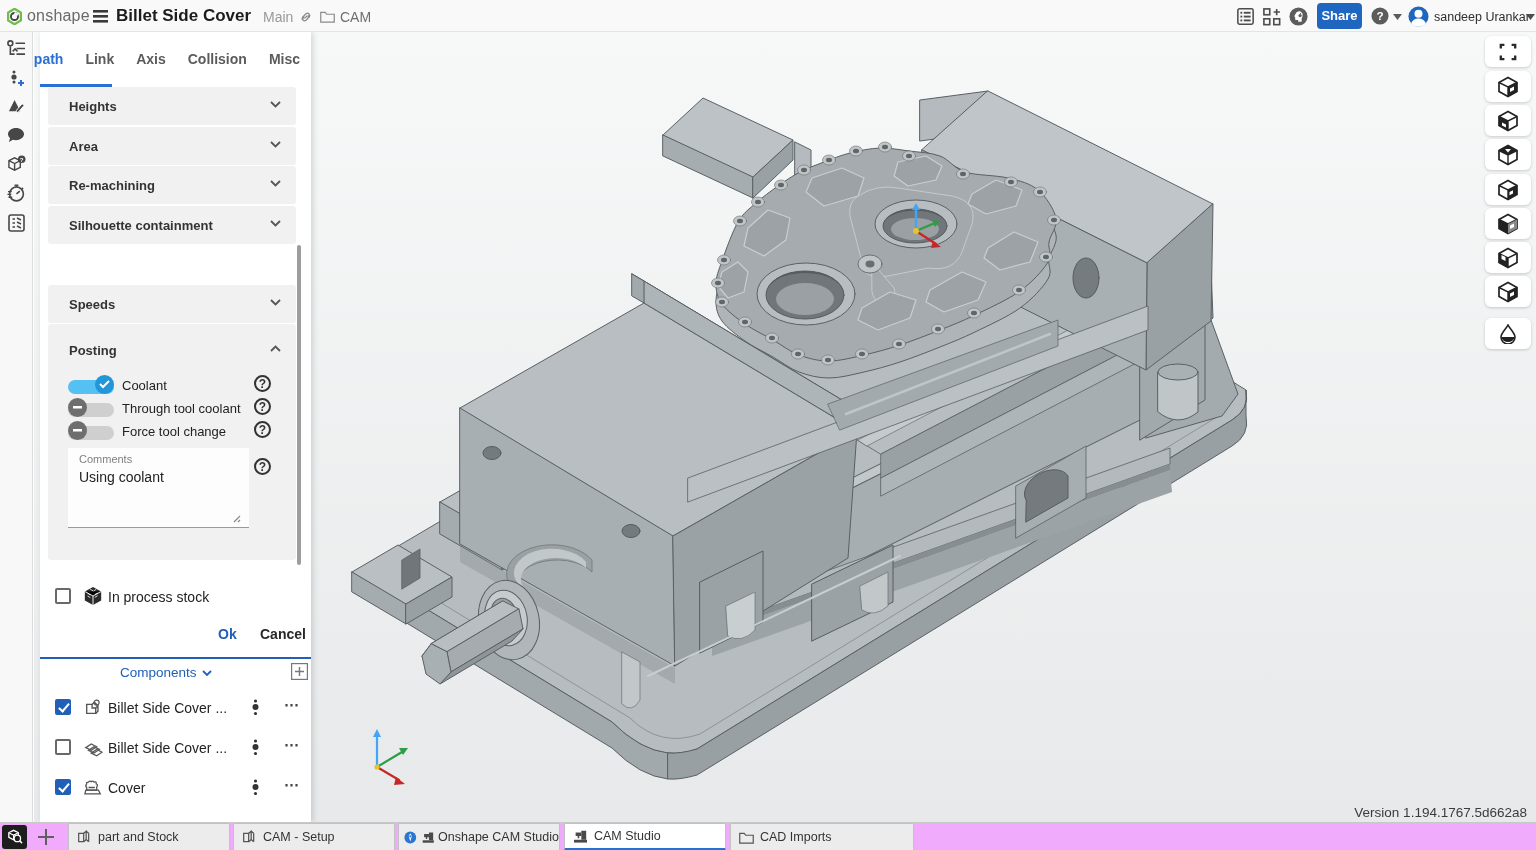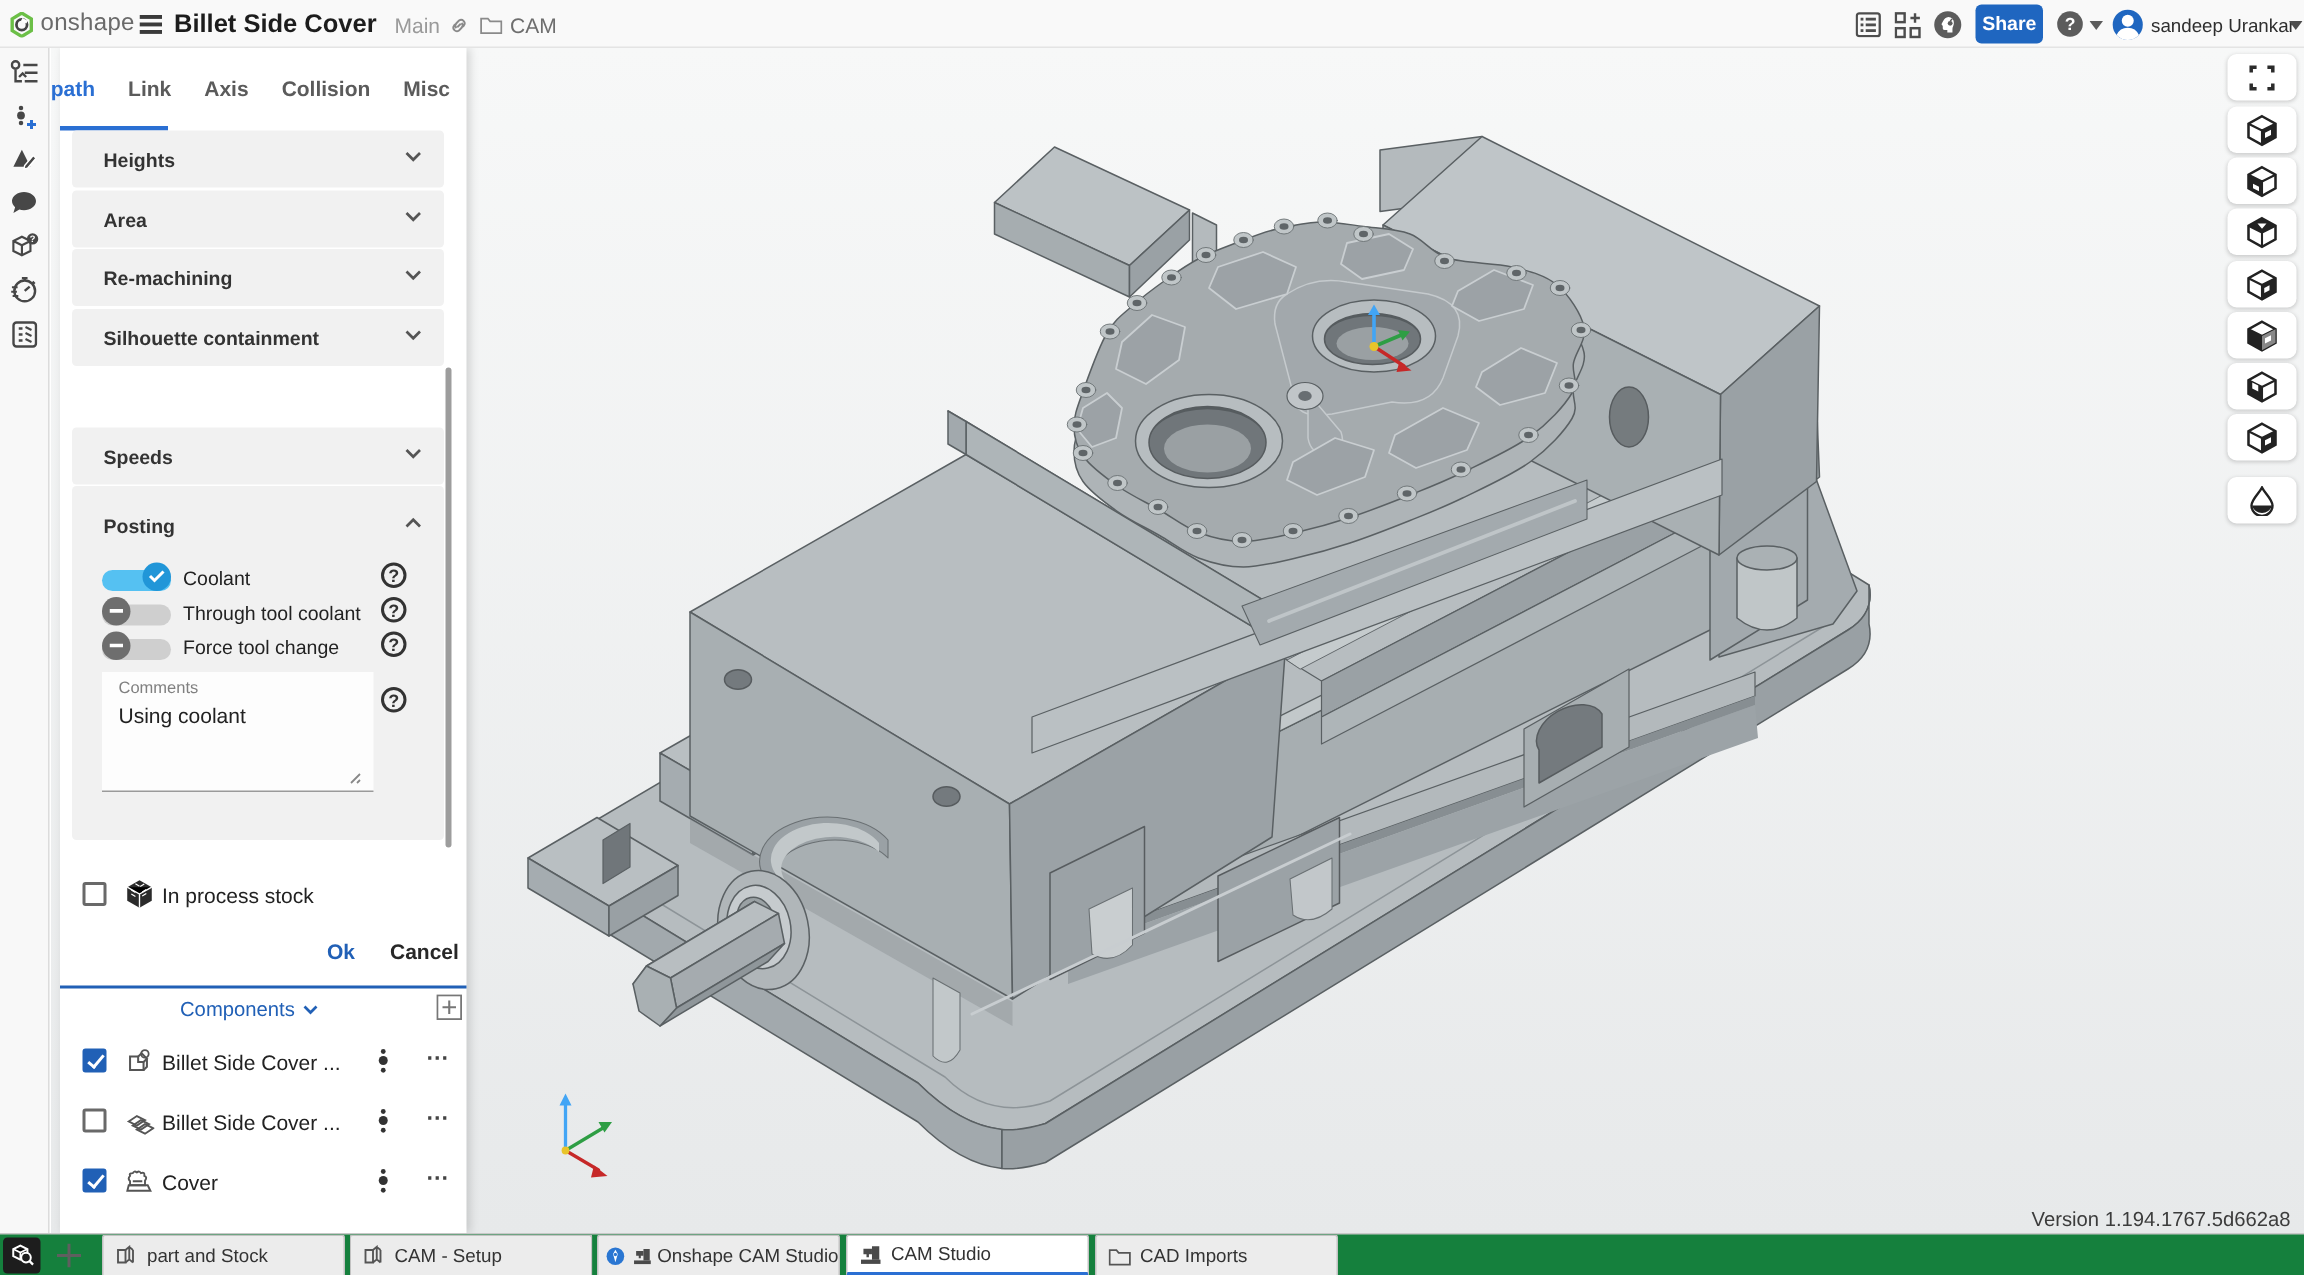--- a/index.html
+++ b/index.html
@@ -1,20 +1,20 @@
 <!DOCTYPE html>
 <html><head>
 <meta charset="utf-8">
 <style>
 * { margin:0; padding:0; box-sizing:border-box; }
 html,body { width:1536px; height:850px; overflow:hidden; font-family:"Liberation Sans",sans-serif; background:#fff; }
 #topbar { position:absolute; left:0; top:0; width:1536px; height:32px; background:#f9f9f9; border-bottom:1px solid #e4e4e4; z-index:30; }
 #sidebar { position:absolute; left:0; top:32px; width:33px; height:790px; background:#f8f8f8; border-right:1px solid #dcdcdc; z-index:20; }
 #viewport { position:absolute; left:34px; top:32px; width:1502px; height:790px; background:linear-gradient(#f7f8f8, #e7e9ea); z-index:1;text-align:right; }
-#bottombar { position:absolute; left:0; top:822px; width:1536px; height:28px; background:#15803d; border-top:1px solid #c8c8c8; z-index:30; }
+#bottombar { position:absolute; left:0; top:822px; width:1536px; height:28px; background:#f0abfc; border-top:1px solid #c8c8c8; z-index:30; }
 #panel { position:absolute; left:40px; top:32px; width:271px; height:790px; background:#fff; box-shadow:2px 0 6px rgba(0,0,0,0.15); z-index:10; }
 .tabs { display:flex; padding-left:0px; height:53px; align-items:center;justify-content:flex-end; }
 .tab { white-space:nowrap; font-size:14px; color:#5b5b5b; font-weight:bold; padding:0 11px; }
 .tab.active { color:#2a6fd3; }
 .tabunderline { position:absolute; left:0px; top:52px; width:72px; height:3px; background:#2a6fd3; }
 .sect { position:absolute; left:8px; width:248px; height:38px; background:#f1f1f1; border-radius:3px; }
 .sect .t { position:absolute; left:21px; top:12px; font-size:13px; color:#333; font-weight:bold; }
 .chev { position:absolute; right:16px; top:14px; width:10px; height:10px; }
 .chev svg { display:block; }
 #posting { position:absolute; left:8px; top:292px; width:248px; height:236px; background:#f1f1f1; border-radius:3px; }
@@ -585,19 +585,19 @@
     Onshape CAM Studio
   </div>
   <div class="btm-tab active" style="left:564px;width:162px">
     <svg width="15" height="13" viewBox="0 0 18 16" style="margin-right:6px">
         <rect x="1" y="12" width="16" height="3.5" fill="#4a4a4a"></rect>
         <path d="M10 1 L16 1 L16 12 L10 12 Z" fill="#4a4a4a"></path>
         <path d="M3 3 L10 3 L10 7.5 L7.5 7.5 L7.5 10 L5.5 10 L5.5 7.5 L3 7.5 Z" fill="#4a4a4a"></path>
       </svg>
     CAM Studio
   </div>
-  <div class="btm-tab" style="left:730px;width:162px">
+  <div class="btm-tab" style="left:730px;width:184px">
     <svg width="15" height="13" viewBox="0 0 20 17" style="margin-right:6px">
         <path d="M1 3 L7 3 L9 5.5 L19 5.5 L19 16 L1 16 Z" fill="none" stroke="#555" stroke-width="1.6"></path>
       </svg>
     CAD Imports
   </div>
 </div>
 
 </body></html>

